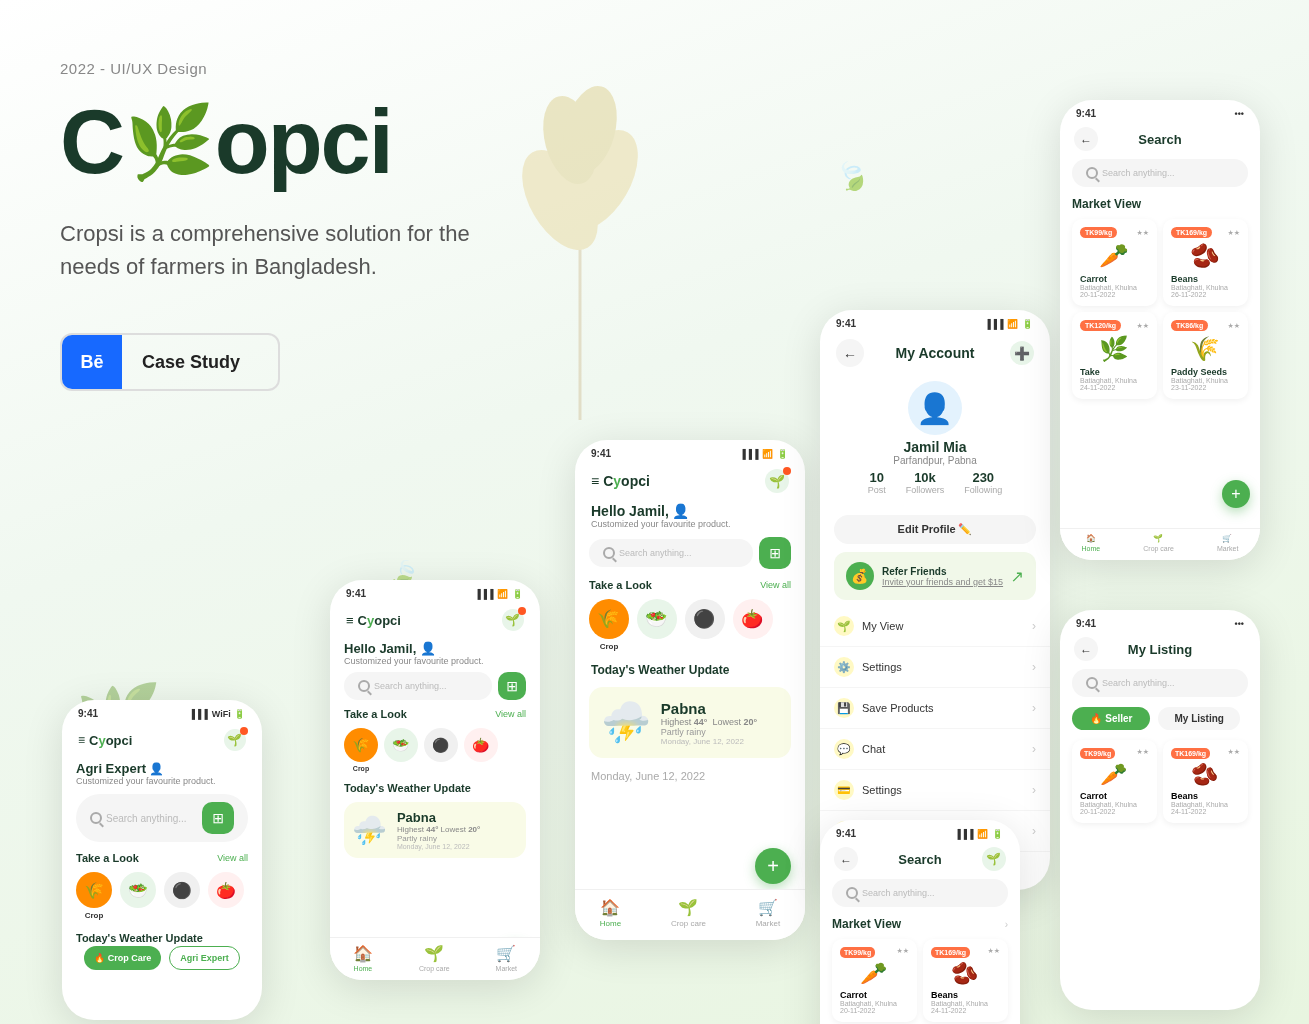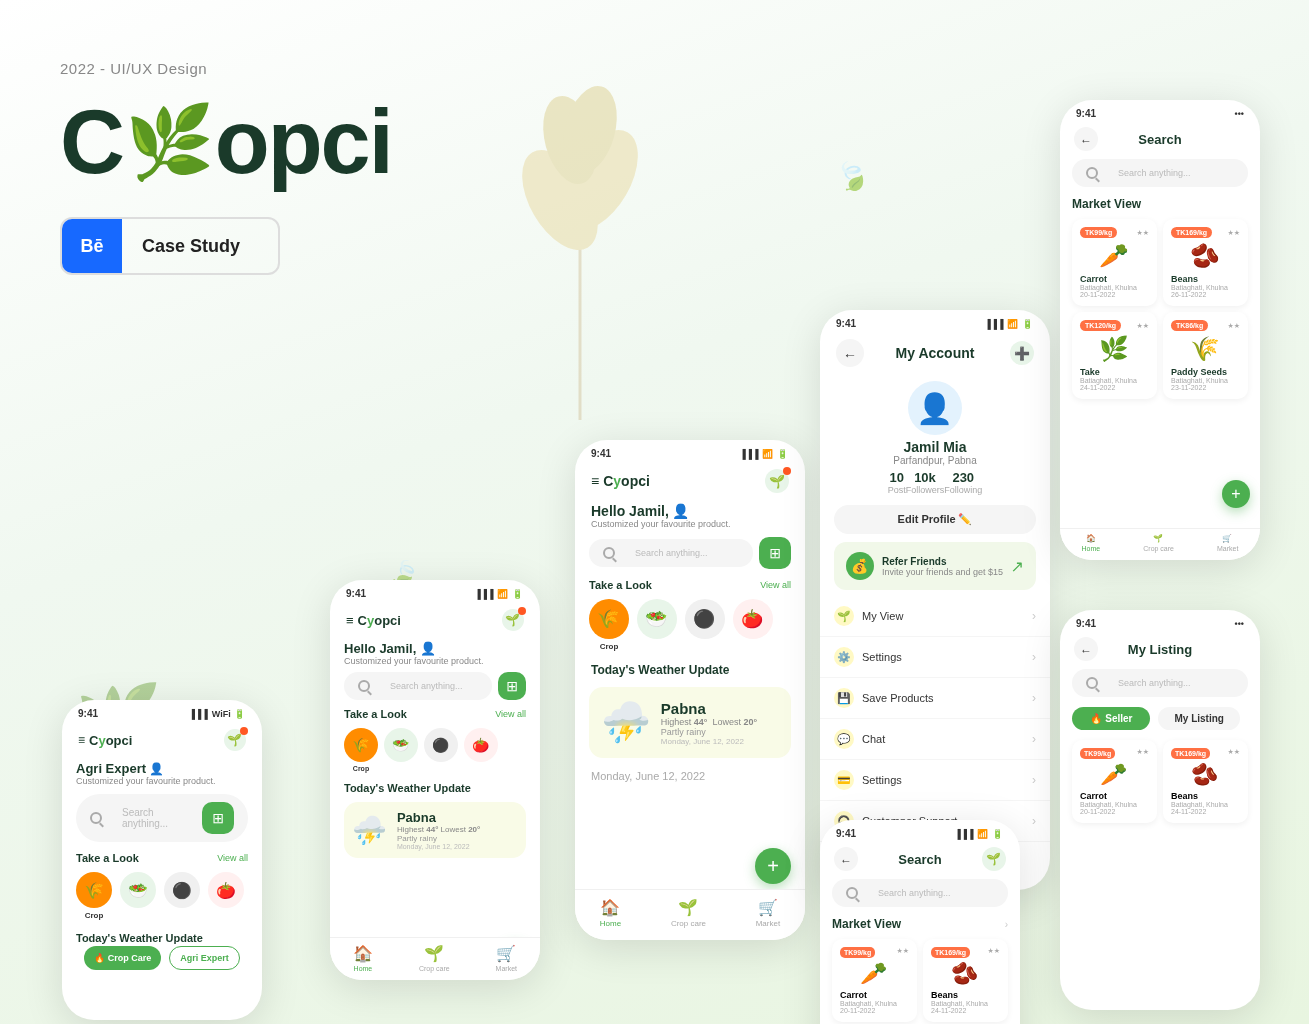--- a/index.html
+++ b/index.html
@@ -130,21 +130,21 @@
       color: #4caf50;
     }
 
     
     .search-bar {
       background: #f5f5f5;
       border-radius: 24px;
       padding: 8px 14px;
       display: flex;
       align-items: center;
-      gap: 20px;
+      gap: 4px;
       font-size: 11px;
       color: #aaa;
       margin: 6px 14px;
     }
 
     .search-icon-sm {
       width: 12px;
       height: 12px;
       border: 2px solid #aaa;
       border-radius: 50%;
@@ -288,21 +288,22 @@
       align-items: center;
       justify-content: center;
       color: white;
       font-size: 14px;
       flex-shrink: 0;
     }
 
     .profile-stats {
       display: flex;
       justify-content: center;
-      margin-bottom: 10px;
+      gap: 20px;
+      margin-bottom: 20px;
     }
 
     .stat-item {
       text-align: center;
     }
 
     .stat-num {
       font-size: 13px;
       font-weight: 700;
       color: #1a3a2a;
@@ -390,20 +391,21 @@
 
     .refer-text h4 {
       font-size: 10px;
       font-weight: 700;
       color: #1a3a2a;
     }
 
     .refer-text p {
       font-size: 9px;
       color: #888;
+      text-decoration: underline;
     }
 
     .back-btn {
       width: 28px;
       height: 28px;
       background: #f5f5f5;
       border-radius: 50%;
       display: flex;
       align-items: center;
       justify-content: center;
@@ -475,20 +477,21 @@
   <div class="year-label">2022 - UI/UX Design</div>
 
   <div class="logo-container">
     <div class="logo-text">
       <span style="color:#1a3a2a;font-size:90px;font-weight:900;">C</span>
       <span style="color:#4caf50;font-size:72px;font-weight:900;margin:0 2px;">🌿</span>
       <span style="color:#1a3a2a;font-size:90px;font-weight:900;">opci</span>
     </div>
   </div>
 
+  <div class="tagline">Cropsi is a comprehensive solution for the needs of farmers in Bangladesh.</div>
 
   <div class="case-study-btn">
     <div class="behance-icon">
       <span>Bē</span>
     </div>
     <span class="case-study-label">Case Study</span>
   </div>
 </div>
 
 <div class="phone-frame" style="width:200px;height:320px;left:62px;top:700px;z-index:3;">

